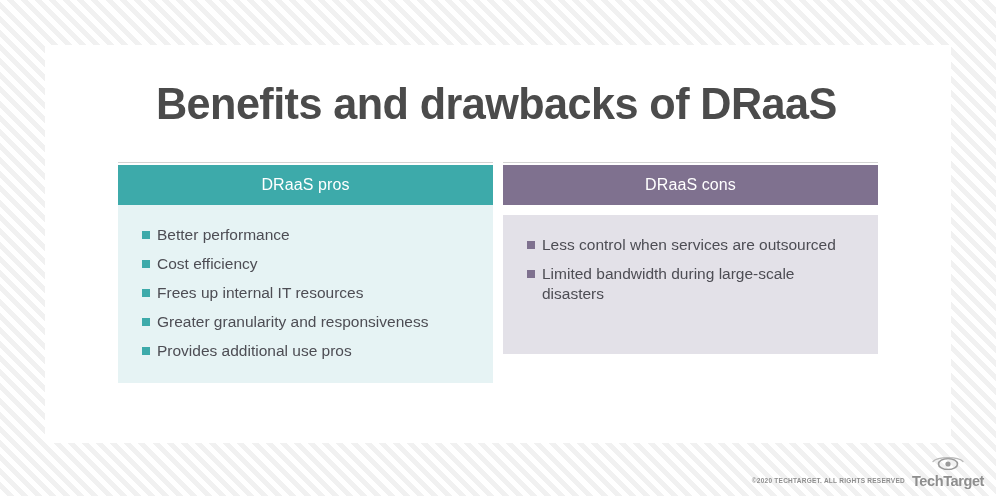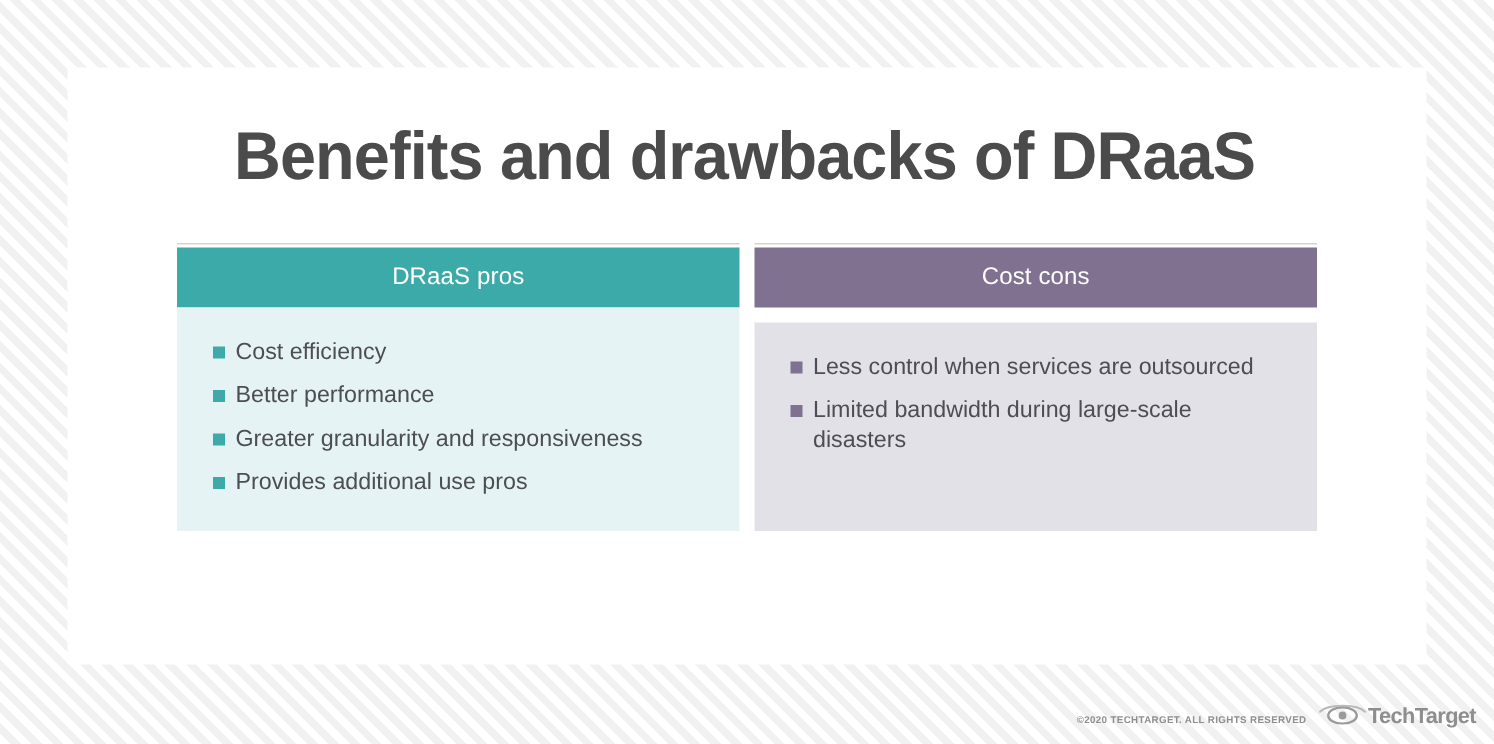--- a/index.html
+++ b/index.html
@@ -132,20 +132,21 @@
   #copyright {
     font-size: 6.5px;
     color: #8e8e8e;
     letter-spacing: 0.25px;
     font-weight: bold;
     padding-bottom: 4px;
     white-space: nowrap;
   }
   #logo {
     display: flex;
+    flex-direction: column;
     align-items: center;
     line-height: 1;
   }
   #logo-eye { margin-bottom: 1px; }
   #logo-text {
     font-size: 14.5px;
     font-weight: bold;
     color: #8e8e8e;
     letter-spacing: -0.4px;
     white-space: nowrap;
@@ -160,31 +161,32 @@
 
     <div id="title">Benefits and drawbacks of DRaaS</div>
 
     <div id="table">
 
       <div class="col">
         <div class="col-top-rule"></div>
         <div class="col-head pros">DRaaS pros</div>
         <div class="col-body pros">
           <ul class="items pros">
+            <li>Better performance</li>
             <li>Cost efficiency</li>
-            <li>Better performance</li>
+            <li>Frees up internal IT resources</li>
             <li>Greater granularity and responsiveness</li>
             <li>Provides additional use pros</li>
           </ul>
         </div>
       </div>
 
       <div class="col">
         <div class="col-top-rule"></div>
-        <div class="col-head cons">Cost cons</div>
+        <div class="col-head cons">DRaaS cons</div>
         <div class="col-body cons">
           <ul class="items cons">
             <li>Less control when services are outsourced</li>
             <li>Limited bandwidth during large-scale disasters</li>
           </ul>
         </div>
       </div>
 
     </div>
   </div>

